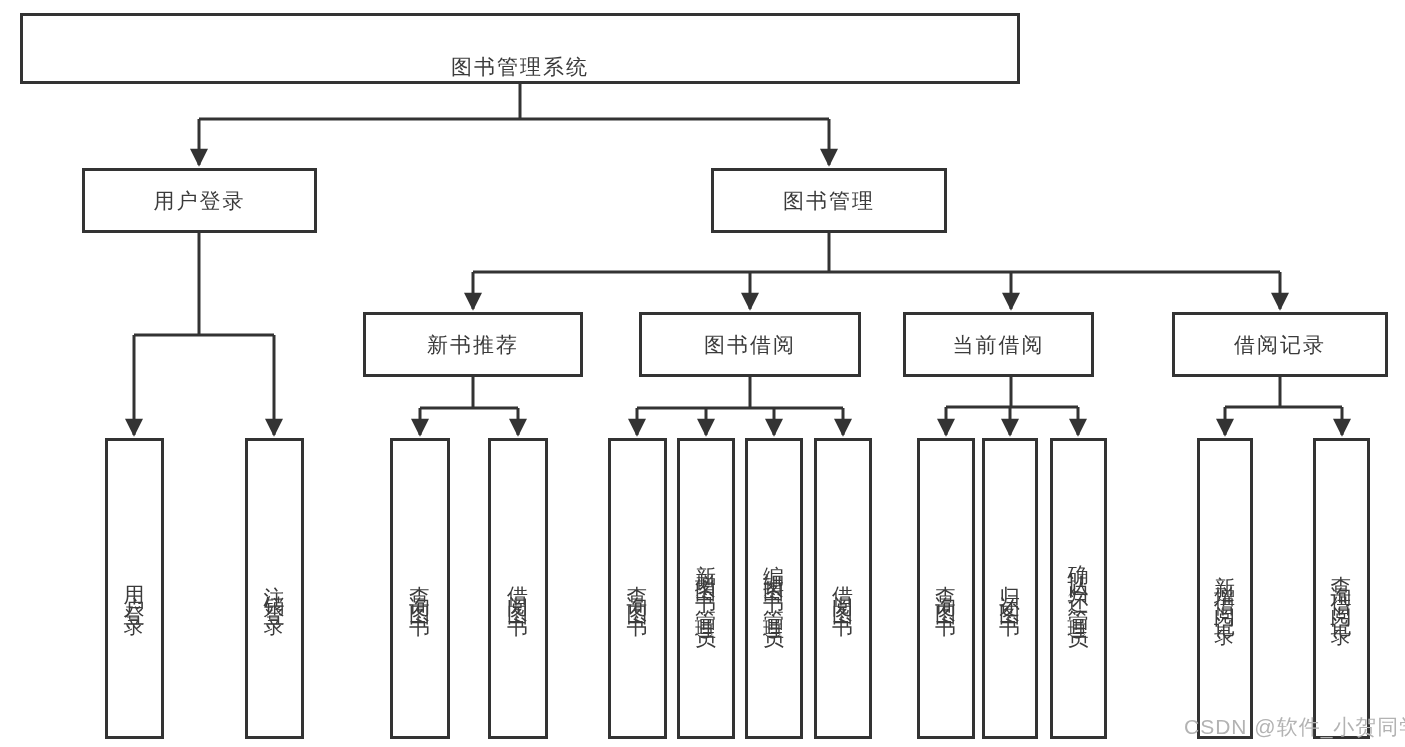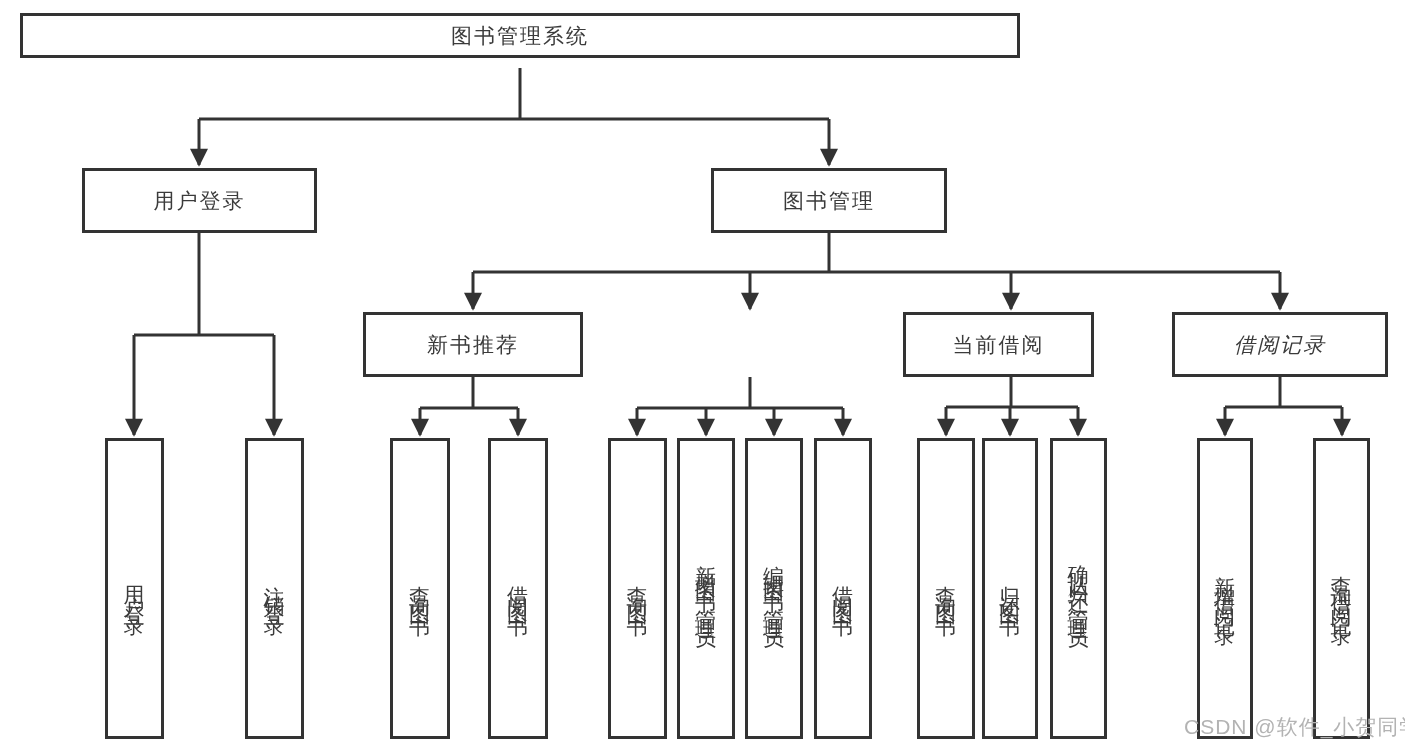--- a/index.html
+++ b/index.html
@@ -120,38 +120,41 @@
       <path d="M1010,407 V435" marker-end="url(#arrow)"></path>
       <path d="M1078,407 V435" marker-end="url(#arrow)"></path>
 
       <path d="M1280,377 V407"></path>
       <path d="M1225,407 H1342"></path>
       <path d="M1225,407 V435" marker-end="url(#arrow)"></path>
       <path d="M1342,407 V435" marker-end="url(#arrow)"></path>
     </g>
   </svg>
 
-  <div class="hbox" style="left:20px; top:13px; width:1000px; height:45px;">
+  <div class="hbox" style="left:20px; top:13px; width:1000px; height:71px;align-items:flex-end;">
     <span class="lbl">图书管理系统</span>
   </div>
 
   <div class="hbox" style="left:82px; top:168px; width:235px;">
     <span class="lbl">用户登录</span>
   </div>
   <div class="hbox" style="left:711px; top:168px; width:236px;">
     <span class="lbl">图书管理</span>
   </div>
 
   <div class="hbox" style="left:363px; top:312px; width:220px;">
     <span class="lbl">新书推荐</span>
   </div>
+  <div class="hbox" style="left:639px; top:312px; width:222px;">
+    <span class="lbl">图书借阅</span>
+  </div>
   <div class="hbox" style="left:903px; top:312px; width:191px;">
     <span class="lbl">当前借阅</span>
   </div>
-  <div class="hbox" style="left:1172px; top:312px; width:216px;font-style:italic;">
+  <div class="hbox" style="left:1172px; top:312px; width:216px;">
     <span class="lbl">借阅记录</span>
   </div>
 
   <div class="vbox" style="left:105px; width:59px;">
     <span class="lbl">用户登录</span>
   </div>
   <div class="vbox" style="left:245px; width:59px;">
     <span class="lbl">注销登录</span>
   </div>
 

